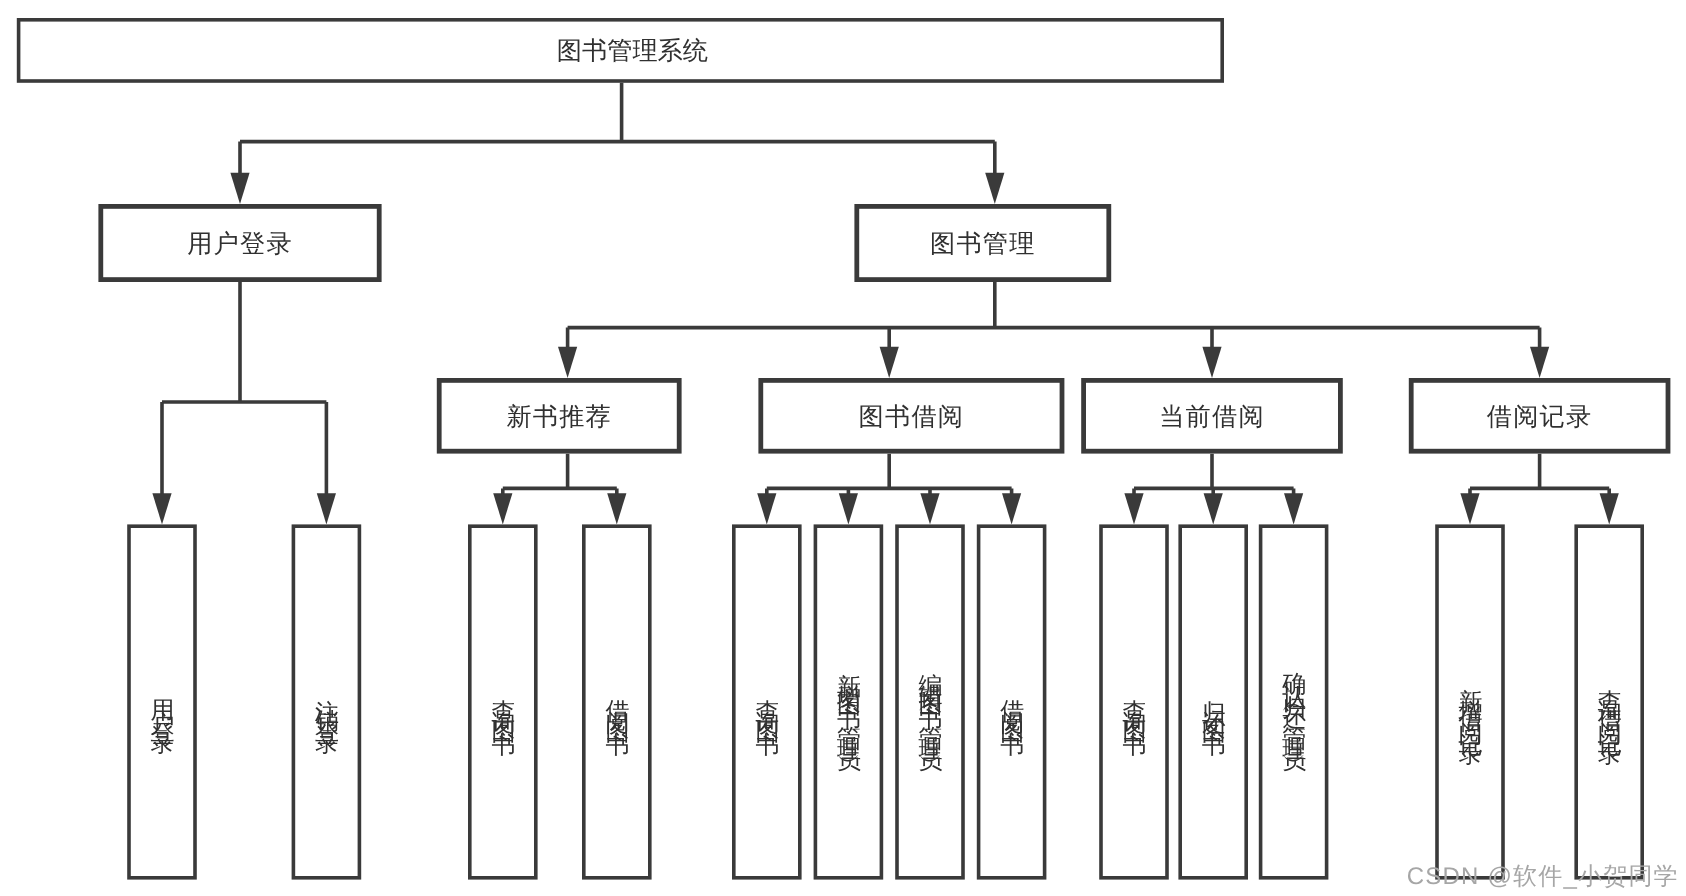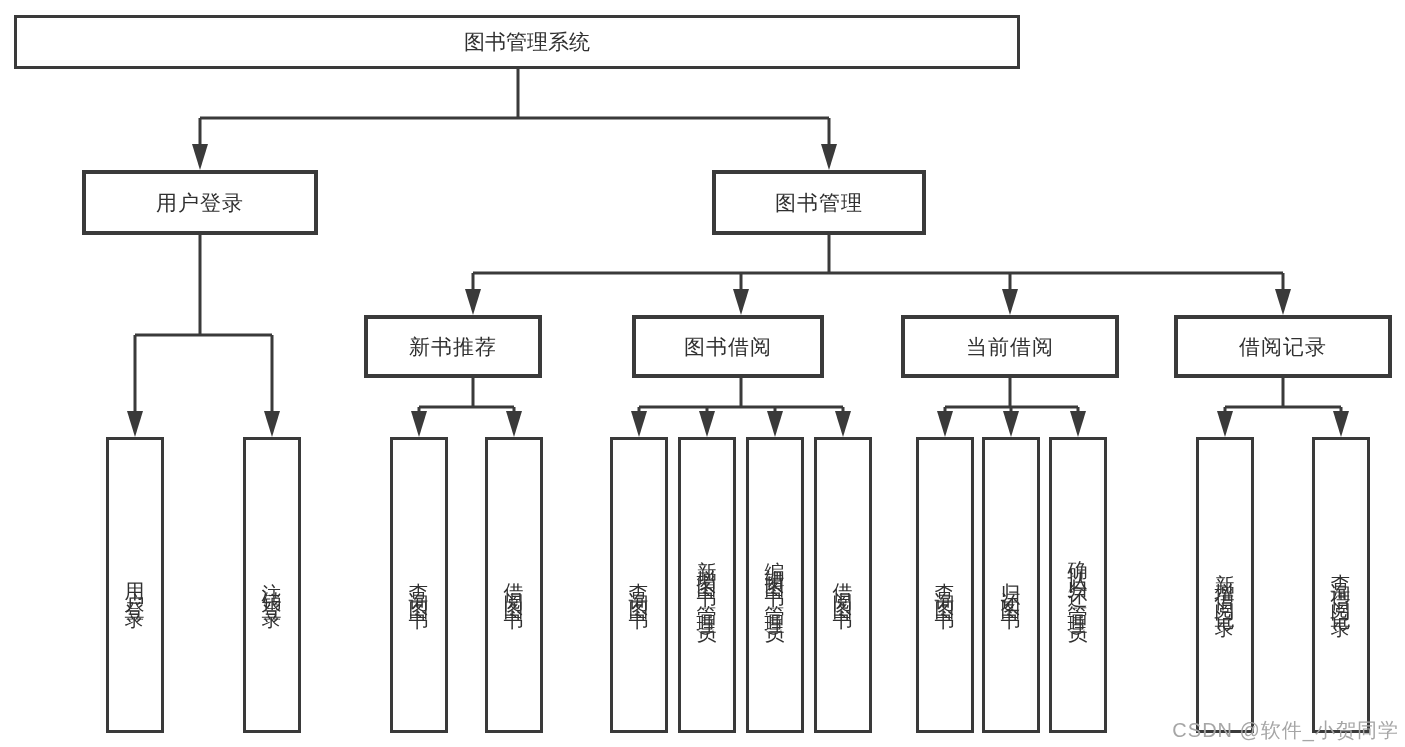--- a/index.html
+++ b/index.html
@@ -97,22 +97,22 @@
       <polygon points="1217,411 1233,411 1225,437" fill="#3a3a3a"></polygon>
       <polygon points="1333,411 1349,411 1341,437" fill="#3a3a3a"></polygon>
     </g>
   </svg>
 
   <div class="node root-node" style="left:14px; top:15px; width:1006px; height:54px;">图书管理系统</div>
 
   <div class="node h-node" style="left:82px; top:170px; width:236px; height:65px;">用户登录</div>
   <div class="node h-node" style="left:712px; top:170px; width:214px; height:65px;">图书管理</div>
 
-  <div class="node h-node" style="left:364px; top:315px; width:178px; height:63px;">新书推荐</div>
-  <div class="node h-node" style="left:632px; top:315px; width:192px; height:63px;">图书借阅</div>
+  <div class="node h-node" style="left:364px; top:315px; width:204px; height:63px;">新书推荐</div>
+  <div class="node h-node" style="left:632px; top:315px; width:255px; height:63px;">图书借阅</div>
   <div class="node h-node" style="left:1174px; top:315px; width:218px; height:63px;">借阅记录</div>
   <div class="node h-node" style="left:901px; top:315px; width:218px; height:63px;">当前借阅</div>
 
   <div class="node v-node" style="left:106px; top:437px; width:58px; height:296px;">用户登录</div>
   <div class="node v-node" style="left:243px; top:437px; width:58px; height:296px;">注销登录</div>
 
   <div class="node v-node" style="left:390px; top:437px; width:58px; height:296px;">查询图书</div>
   <div class="node v-node" style="left:485px; top:437px; width:58px; height:296px;">借阅图书</div>
 
   <div class="node v-node" style="left:610px; top:437px; width:58px; height:296px;">查询图书</div>

